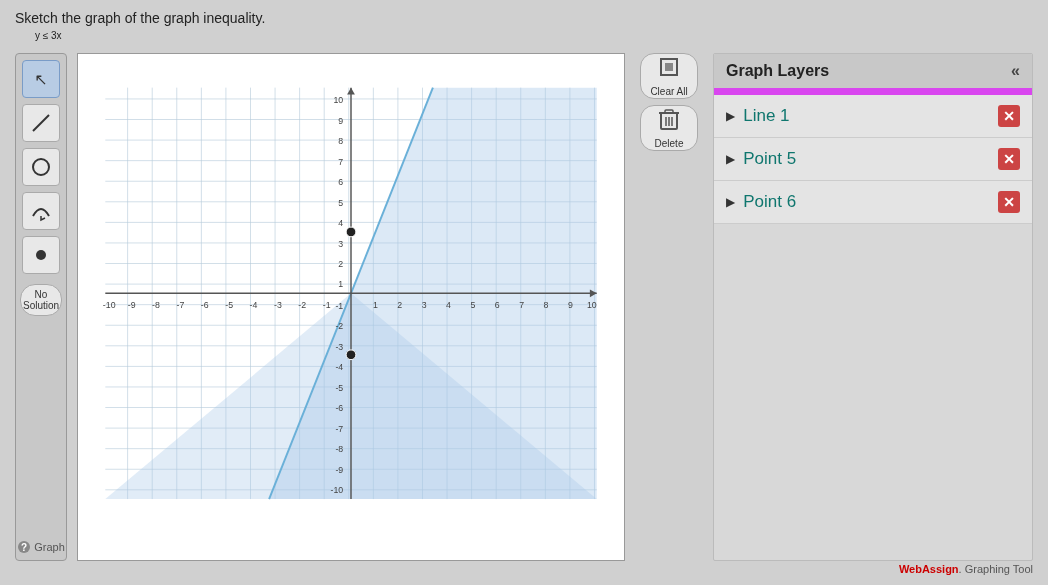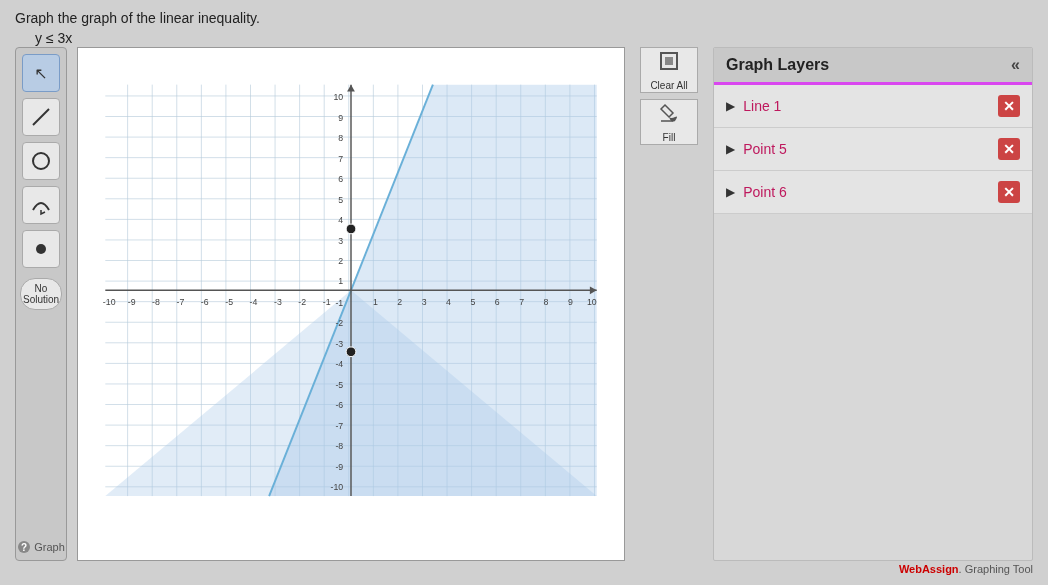--- a/index.html
+++ b/index.html
@@ -12,23 +12,23 @@
       display: flex;
       flex-direction: column;
       padding: 10px 15px;
     }
     .problem-text {
       font-size: 14px;
       color: #222;
       margin-bottom: 4px;
     }
     .problem-inequality {
-      font-size: 14px;
+      font-size: 10px;
       color: #222;
-      margin-bottom: 1px;
+      margin-bottom: 12px;
       margin-left: 20px;
     }
     .main-area {
       display: flex;
       flex-direction: row;
       gap: 10px;
       flex: 1;
     }
     .tool-panel {
       display: flex;
@@ -95,21 +95,21 @@
       flex-direction: column;
       gap: 6px;
       align-items: center;
       width: 68px;
     }
     .action-btn {
       width: 58px;
       height: 46px;
       background: #e8e8e8;
       border: 1px solid #aaa;
-      border-radius: 0;
+      border-radius: 14px;
       display: flex;
       flex-direction: column;
       align-items: center;
       justify-content: center;
       cursor: pointer;
       font-size: 10px;
       color: #333;
       gap: 2px;
     }
     .action-icon {
@@ -119,21 +119,21 @@
       width: 320px;
       background: #d8d8d8;
       border: 1px solid #bbb;
       border-radius: 2px;
       overflow: hidden;
       display: flex;
       flex-direction: column;
     }
     .layers-header {
       background: #c8c8c8;
-      border-bottom: 3px solid #d946ef;
+      border-bottom: 7px solid #d946ef;
       padding: 8px 12px;
       display: flex;
       align-items: center;
       justify-content: space-between;
     }
     .layers-title {
       font-size: 16px;
       font-weight: bold;
       color: #222;
     }
@@ -157,22 +157,22 @@
     .layer-left {
       display: flex;
       align-items: center;
       gap: 8px;
     }
     .layer-arrow {
       font-size: 12px;
       color: #333;
     }
     .layer-label {
-      font-size: 14px;
-      color: #be185d;
+      font-size: 17px;
+      color: #0f766e;
     }
     .layer-delete {
       width: 22px;
       height: 22px;
       background: #cc4444;
       border: none;
       border-radius: 3px;
       color: white;
       font-size: 14px;
       cursor: pointer;
@@ -191,21 +191,21 @@
       color: #cc0000;
       font-weight: bold;
     }
     svg text {
       font-family: Arial, sans-serif;
     }
   </style>
 </head>
 <body>
 
-<div class="problem-text">Graph the graph of the linear inequality.</div>
+<div class="problem-text">Sketch the graph of the graph inequality.</div>
 <div class="problem-inequality">y ≤ 3x</div>
 
 <div class="main-area">
 
   <div class="tool-panel">
     <div class="tool-btn active" title="Select">↖</div>
     <div class="tool-btn" title="Line">
       <svg width="22" height="22">
         <line x1="3" y1="19" x2="19" y2="3" stroke="#333" stroke-width="2"></line>
         <rect x="0" y="0" width="10" height="10" fill="none"></rect>
@@ -321,27 +321,30 @@
       <div class="action-icon">
         <svg width="24" height="24">
           <rect x="4" y="4" width="16" height="16" fill="none" stroke="#555" stroke-width="2"></rect>
           <rect x="8" y="8" width="8" height="8" fill="#888"></rect>
         </svg>
       </div>
       <span>Clear All</span>
     </div>
     <div class="action-btn">
       <div class="action-icon">
-        <svg width="24" height="24">
-          <path d="M8 4 L16 12 L12 16 L4 8 Z" fill="none" stroke="#555" stroke-width="1.5"></path>
-          <path d="M12 16 Q14 18 18 16 Q22 14 18 20 Q14 22 12 16Z" fill="#555"></path>
-          <line x1="4" y1="20" x2="16" y2="20" stroke="#555" stroke-width="1.5"></line>
+        <svg width="22" height="24">
+          <rect x="3" y="6" width="16" height="16" rx="1" fill="none" stroke="#555" stroke-width="2"></rect>
+          <line x1="1" y1="6" x2="21" y2="6" stroke="#555" stroke-width="2"></line>
+          <rect x="7" y="3" width="8" height="3" rx="1" fill="none" stroke="#555" stroke-width="1.5"></rect>
+          <line x1="8" y1="10" x2="8" y2="19" stroke="#555" stroke-width="1.5"></line>
+          <line x1="11" y1="10" x2="11" y2="19" stroke="#555" stroke-width="1.5"></line>
+          <line x1="14" y1="10" x2="14" y2="19" stroke="#555" stroke-width="1.5"></line>
         </svg>
       </div>
-      <span>Fill</span>
+      <span>Delete</span>
     </div>
   </div>
 
   <div class="graph-layers-panel">
     <div class="layers-header">
       <span class="layers-title">Graph Layers</span>
       <button class="collapse-btn">«</button>
     </div>
     <div class="layer-item">
       <div class="layer-left">

